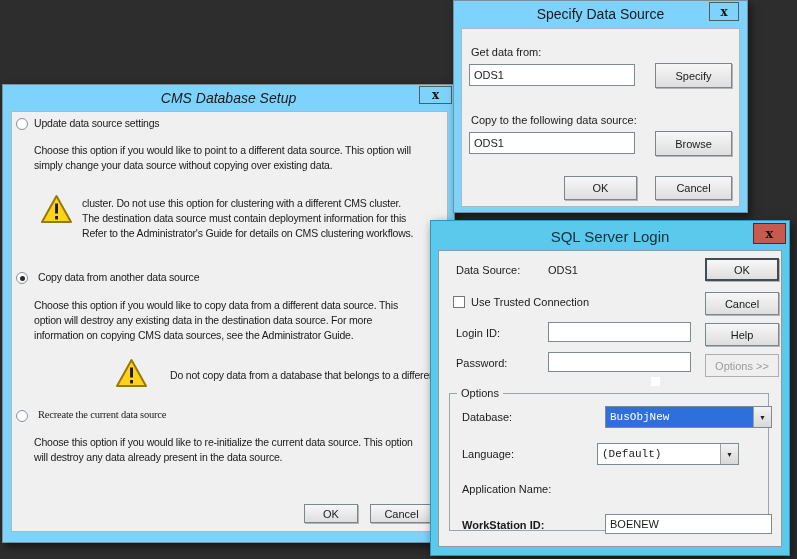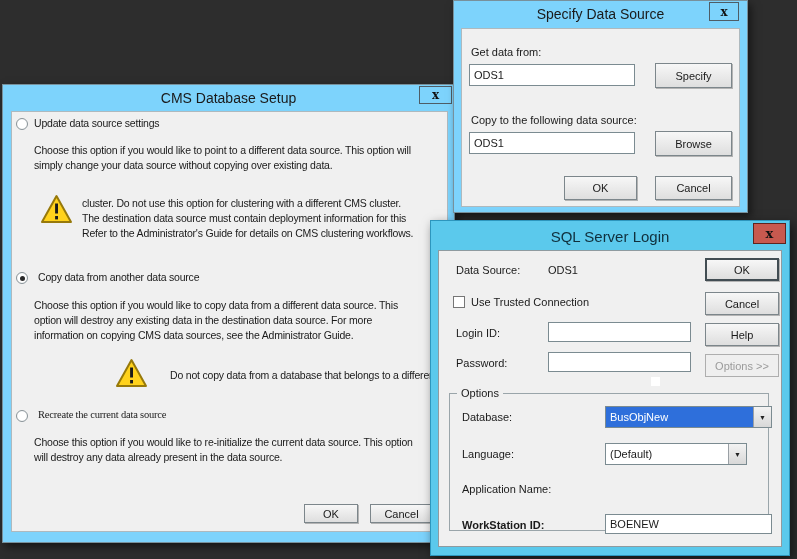--- a/index.html
+++ b/index.html
@@ -25,36 +25,36 @@
          box-shadow:1px 1px 0 rgba(0,0,0,0.25); cursor:default; }
   .btn.default { border:2px solid #424d53; }
   .btn.disabled { color:#9b9b9b; border-color:#aeaeae; background:#efefef; box-shadow:none; }
 
   
   .tbox { position:absolute; background:#ffffff; border:1px solid #7b8b91;
           font-family:"Liberation Sans", sans-serif; font-size:11px; color:#1a1a1a; padding:0 4px; }
   input.tbox { outline:none; }
 
   .combo { position:absolute; display:flex; background:#fff; border:1px solid #7b8b91; height:22px; }
-  .combo .val { flex:1; display:flex; align-items:center; padding-left:4px; font-size:11px; color:#1a1a1a; overflow:hidden; }
+  .combo .val { flex:1; display:flex; align-items:center; padding-left:4px; font-size:11px; color:#1a1a1a; overflow:hidden;font-family:Liberation Mono, monospace; }
   .combo .val.sel { background:#2e6fdb; color:#ffffff; }
   .combo .arrow { width:18px; display:flex; align-items:center; justify-content:center;
                   background:linear-gradient(#f3f3f3,#d8d8d8); border-left:1px solid #9aa0a5;
                   font-size:7px; color:#222; }
 
   
   .radio { position:absolute; width:12px; height:12px; border-radius:50%;
            border:1px solid #8a9499; background:radial-gradient(#ffffff 55%, #e6e9ea); }
   .radio .dot { display:none; }
   .radio.on .dot { display:block; width:5px; height:5px; border-radius:50%; background:#2a2a2a; margin:2.5px auto 0; }
   .chk { position:absolute; width:12px; height:12px; background:#fff; border:1px solid #767676; }
 
   
   #cms { left:2px; top:84px; width:453px; height:459px; z-index:1; }
-  #cms .dlg-title { top:5px; }
+  #cms .dlg-title { top:5px;font-style:italic; }
   #cms .close-btn { right:2px; top:1px; width:33px; height:18px; }
   #cms .panel { left:8px; top:26px; width:437px; height:421px; font-size:10.5px; letter-spacing:-0.2px; }
   #cms .para { position:absolute; font-size:10.5px; color:#1a1a1a; line-height:15px; }
   #cms .lbl { font-size:10.5px; }
   .warn-ico { position:absolute; width:33px; height:30px; }
 
   
   #specify { left:453px; top:0; width:295px; height:213px; z-index:2; }
   #specify .dlg-title { top:5px; }
   #specify .close-btn { right:8px; top:1px; width:30px; height:19px; }
@@ -179,21 +179,21 @@
       <div class="group" style="left:10px; top:142px; width:320px; height:138px;">
         <span class="glabel">Options</span>
 
         <div class="lbl" style="left:12px; top:17px;">Database:</div>
         <div class="combo" style="left:155px; top:12px; width:167px;">
           <span class="val sel">BusObjNew</span>
           <span class="arrow">▼</span>
         </div>
 
         <div class="lbl" style="left:12px; top:54px;">Language:</div>
-        <div class="combo" style="left:155px; top:49px; width:142px;gap:16px;">
+        <div class="combo" style="left:147px; top:49px; width:142px;gap:16px;">
           <span class="val">(Default)</span>
           <span class="arrow">▼</span>
         </div>
 
         <div class="lbl" style="left:12px; top:89px;">Application Name:</div>
 
         <div class="lbl" style="left:12px; top:125px;font-weight:bold;">WorkStation ID:</div>
         <input class="tbox" style="left: 155px; top: 120px; width: 167px; height: 20px;" value="BOENEW">
       </div>
 

